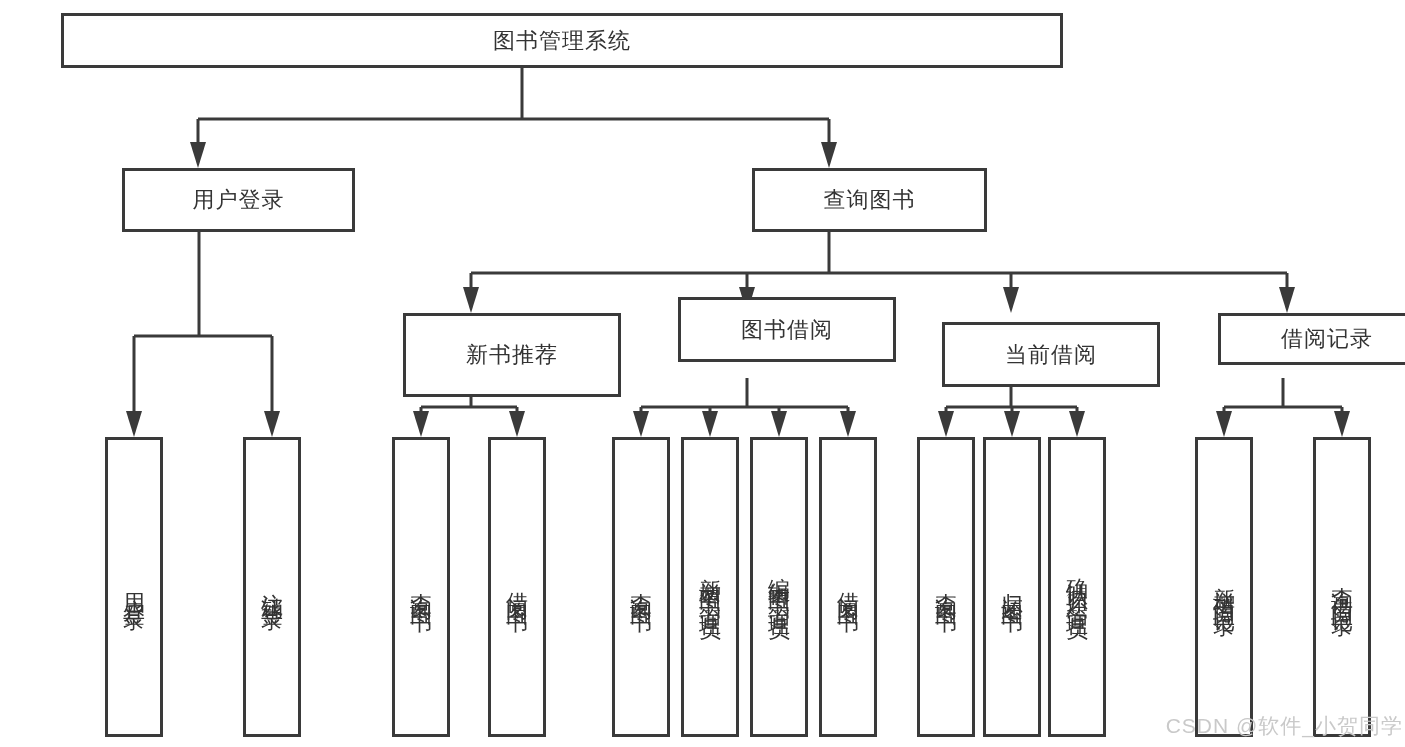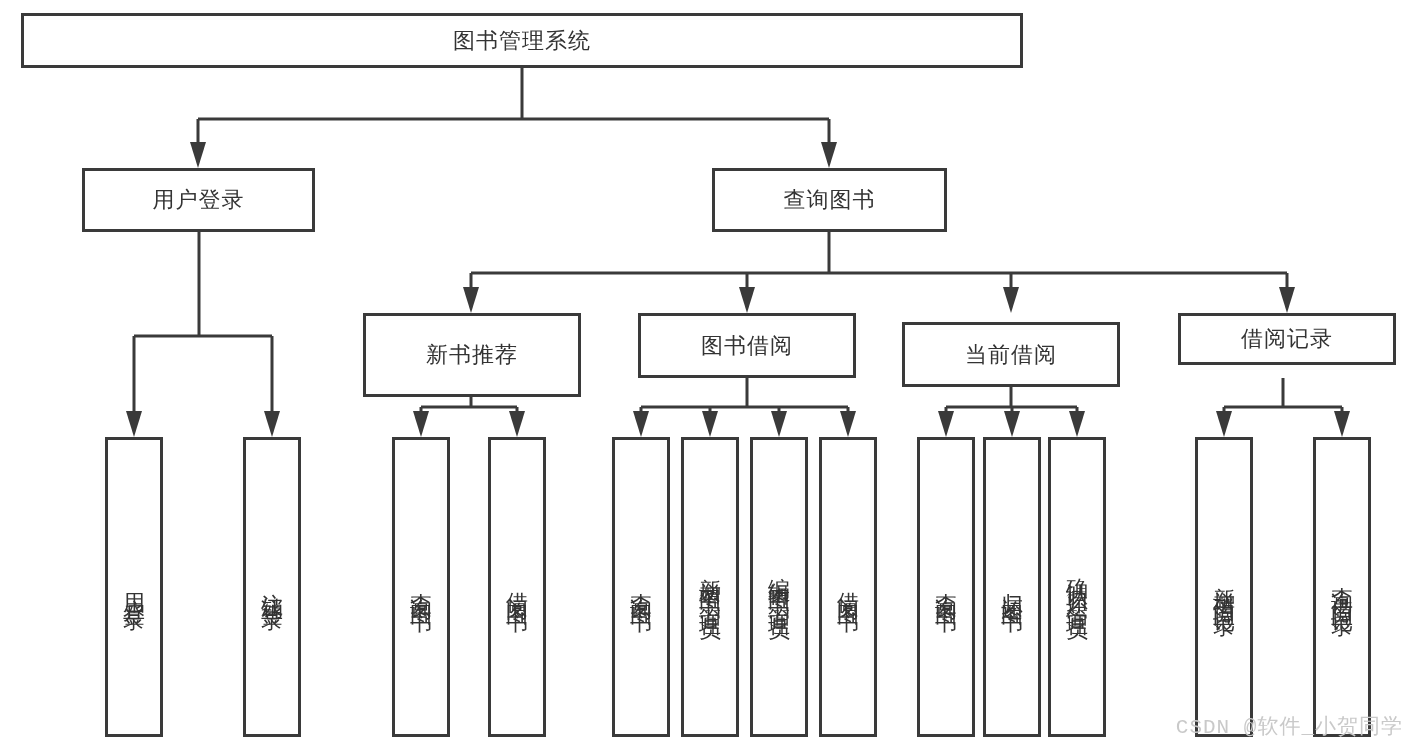--- a/index.html
+++ b/index.html
@@ -13,20 +13,21 @@
   #wires { position:absolute; left:0; top:0; width:1405px; height:747px; }
   .hbox {
     position:absolute;
     box-sizing:border-box;
     border:3px solid #3a3a3a;
     background:#ffffff;
     display:flex; align-items:center; justify-content:center;
     font-size:22px; color:#333333;
     letter-spacing:1px;
     z-index:2;
+    margin-left:40px;
   }
   .vbox {
     position:absolute;
     box-sizing:border-box;
     top:437px; width:58px; height:300px;
     border:3px solid #3a3a3a;
     background:#ffffff;
     display:flex; align-items:center; justify-content:center;
     z-index:2;
   }
@@ -38,21 +39,20 @@
     max-height:288px;
   }
   #watermark {
     position:absolute;
     right:2px; top:712px;
     font-size:21px;
     color:#c9c9c9;
     white-space:nowrap;
     z-index:5;
     letter-spacing:1px;
-    font-family:Liberation Mono, monospace;
   }
 </style>
 </head>
 <body>
 
 <div id="canvas">
 
   <svg id="wires" viewBox="0 0 1405 747" xmlns="http://www.w3.org/2000/svg" aria-hidden="true">
     <path d="M522 68 V119 M198 119 H829 M198 119 V146 M829 119 V146
              M199 232 V336 M134 336 H272 M134 336 V415 M272 336 V415
@@ -91,21 +91,21 @@
   <div class="hbox" style="left:82px;top:168px;width:233px;height:64px">
     <span>用户登录</span>
   </div>
   <div class="hbox" style="left:712px;top:168px;width:235px;height:64px">
     <span>查询图书</span>
   </div>
 
   <div class="hbox" style="left:363px;top:313px;width:218px;height:84px">
     <span>新书推荐</span>
   </div>
-  <div class="hbox" style="left:638px;top:313px;width:218px;height:65px">
+  <div class="hbox" style="left:638px;top:297px;width:218px;height:65px">
     <span>图书借阅</span>
   </div>
   <div class="hbox" style="left:902px;top:322px;width:218px;height:65px">
     <span>当前借阅</span>
   </div>
   <div class="hbox" style="left:1178px;top:313px;width:218px;height:52px">
     <span>借阅记录</span>
   </div>
 
   <div class="vbox" style="left:105px">

